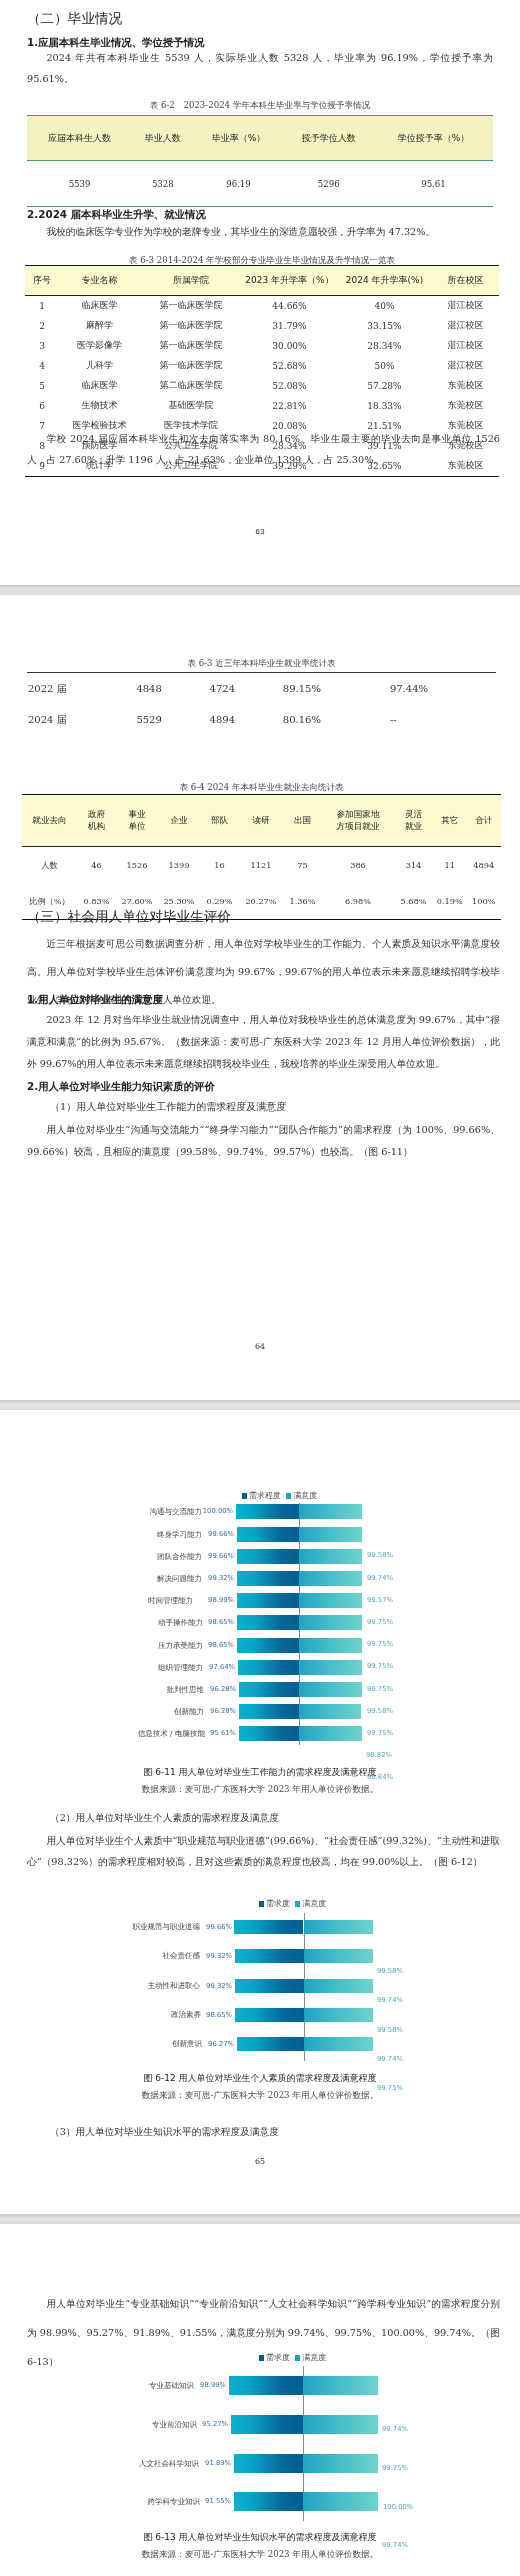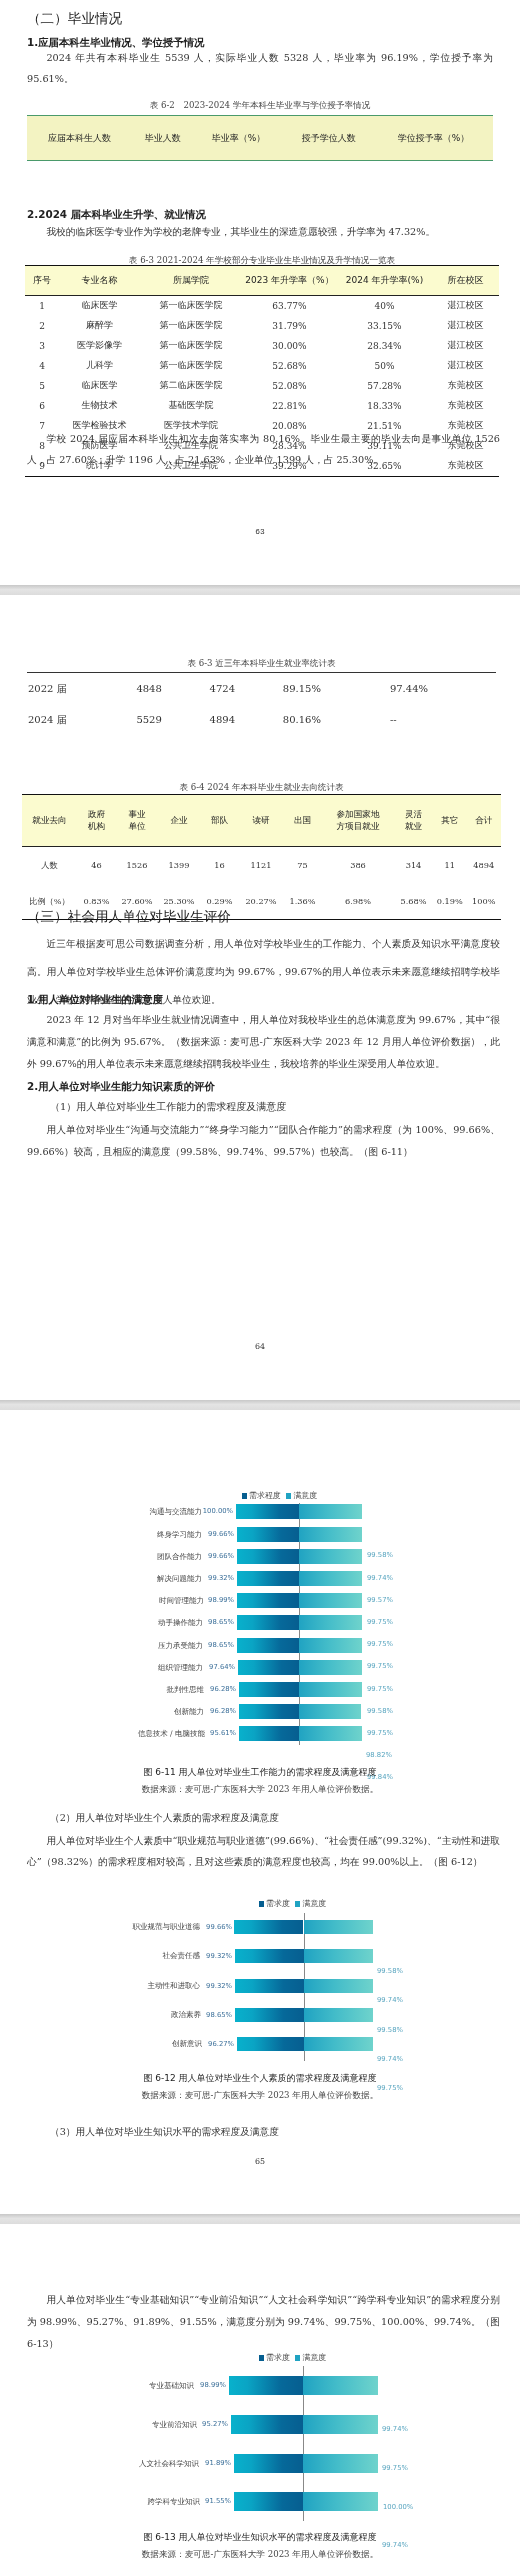--- a/index.html
+++ b/index.html
@@ -47,42 +47,49 @@
 <div class="abs caption" style="left:27px;top:100px;width:466px;">表 6-2　2023-2024 学年本科生毕业率与学位授予率情况</div>
 <table class="abs t1" style="top:115px;">
   <tbody>
       <tr>
     <th>应届本科生人数</th>
     <th>毕业人数</th>
     <th>毕业率（%）</th>
     <th>授予学位人数</th>
     <th>学位授予率（%）</th>
   </tr>
+  <tr>
+    <td>5539</td>
+    <td>5328</td>
+    <td>96.19</td>
+    <td>5296</td>
+    <td>95.61</td>
+  </tr>
 </tbody>
   </table>
 
 <div class="abs h3" style="left:27px;top:208px;">2.2024 届本科毕业生升学、就业情况</div>
 <div class="abs para" style="left:27px;top:221px;width:473px;">我校的临床医学专业作为学校的老牌专业，其毕业生的深造意愿较强，升学率为 47.32%。</div>
 
-<div class="abs caption" style="left:25px;top:255px;width:474px;">表 6-3 2021-2024 年学校部分专业毕业生毕业情况及升学情况一览表</div>
+<div class="abs caption" style="left:25px;top:255px;width:474px;">表 6-3 2014-2024 年学校部分专业毕业生毕业情况及升学情况一览表</div>
 <table class="abs t2" style="top:265px;">
   <tbody>
       <tr>
     <th style="width:32px">序号</th>
     <th style="width:79px">专业名称</th>
     <th style="width:100px">所属学院</th>
     <th style="width:93px">2023 年升学率（%）</th>
     <th style="width:93px">2024 年升学率(%)</th>
     <th>所在校区</th>
   </tr>
   <tr>
     <td>1</td>
     <td>临床医学</td>
     <td>第一临床医学院</td>
-    <td>63.77%</td>
+    <td>44.66%</td>
     <td>40%</td>
     <td>湛江校区</td>
   </tr>
   <tr>
     <td>2</td>
     <td>麻醉学</td>
     <td>第一临床医学院</td>
     <td>31.79%</td>
     <td>33.15%</td>
     <td>湛江校区</td>
@@ -259,21 +266,21 @@
       <span class="cval-r" style="left:367px;top:3.2px">99.57%</span>
     </div>
     <div class="crow" style="top: 1571px;">
       <span class="clabel" style="right: 318px; top: 2.5px;">解决问题能力</span>
       <span class="cval-l" style="right:286px;top:3.2px">99.32%</span>
       <div class="bar-l" style="left:237px;width:63px;height:15px;top:0"></div>
       <div class="bar-r" style="left:299px;width:63px;height:15px;top:0"></div>
       <span class="cval-r" style="left:367px;top:3.2px">99.75%</span>
     </div>
     <div class="crow" style="top: 1593px;">
-      <span class="clabel" style="right: 316px; top: 2.5px;">时间管理能力</span>
+      <span class="clabel" style="right: 327px; top: 2.5px;">时间管理能力</span>
       <span class="cval-l" style="right:286px;top:3.2px">98.99%</span>
       <div class="bar-l" style="left:237px;width:62px;height:15px;top:0"></div>
       <div class="bar-r" style="left:299px;width:63px;height:15px;top:0"></div>
       <span class="cval-r" style="left:367px;top:3.2px">99.75%</span>
     </div>
     <div class="crow" style="top: 1615px;">
       <span class="clabel" style="right: 317px; top: 2.5px;">动手操作能力</span>
       <span class="cval-l" style="right:286px;top:3.2px">98.65%</span>
       <div class="bar-l" style="left:237px;width:62px;height:15px;top:0"></div>
       <div class="bar-r" style="left:299px;width:63px;height:15px;top:0"></div>
@@ -365,21 +372,21 @@
     </div>
   </div>
 
 <div class="abs figcap" style="left:0;top:2072px;width:520px;">图 6-12 用人单位对毕业生个人素质的需求程度及满意程度</div>
 <div class="abs caption" style="left:0;top:2090px;width:520px;">数据来源：麦可思-广东医科大学 2023 年用人单位评价数据。</div>
 <div class="abs" style="left:50px;top:2126px;font-size:9.7px;color:#333;">（3）用人单位对毕业生知识水平的需求程度及满意度</div>
 <div class="abs pageno" style="top:2157px;">65</div>
 
 <div class="abs sep" style="top:2214px;"></div>
 
-<div class="abs para" style="left:27px;top:2289px;width:473px;line-height:22px;">用人单位对毕业生“专业基础知识”“专业前沿知识”“人文社会科学知识”“跨学科专业知识”的需求程度分别为 98.99%、95.27%、91.89%、91.55%，满意度分别为 99.74%、99.75%、100.00%、99.74%。（图 6-13）</div>
+<div class="abs para" style="left:27px;top:2289px;width:473px;line-height:29px;">用人单位对毕业生“专业基础知识”“专业前沿知识”“人文社会科学知识”“跨学科专业知识”的需求程度分别为 98.99%、95.27%、91.89%、91.55%，满意度分别为 99.74%、99.75%、100.00%、99.74%。（图 6-13）</div>
 <div class="abs legend" style="left:259px;top:2352px;">
   <span><span class="lg-sw" style="background:#065e90"></span><span>需求度</span></span>
   <span><span class="lg-sw" style="background:#20a3c2"></span><span>满意度</span></span>
 </div>
 <div class="axis" style="left:303px;top:2366px;height:155px;"></div>
 <div id="chart613">
     <div class="crow" style="top: 2376px;">
       <span class="clabel" style="right: 326px; top: 4.7px;">专业基础知识</span>
       <span class="cval-l" style="right:294px;top:5.4px">98.99%</span>
       <div class="bar-l" style="left:229px;width:74px;height:19.3px;top:0"></div>

